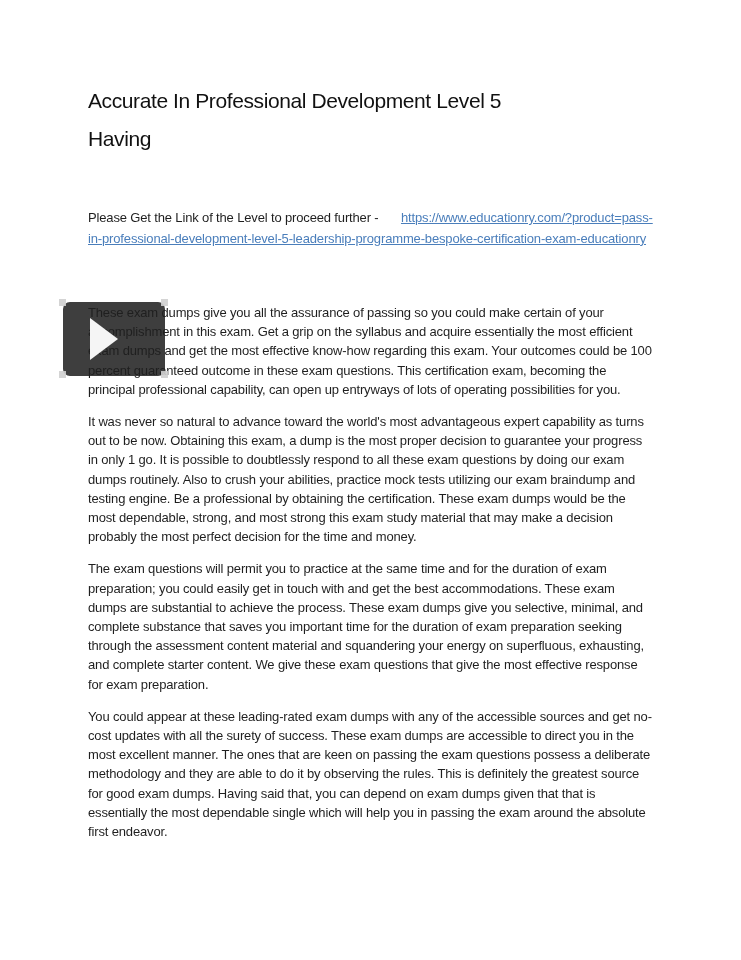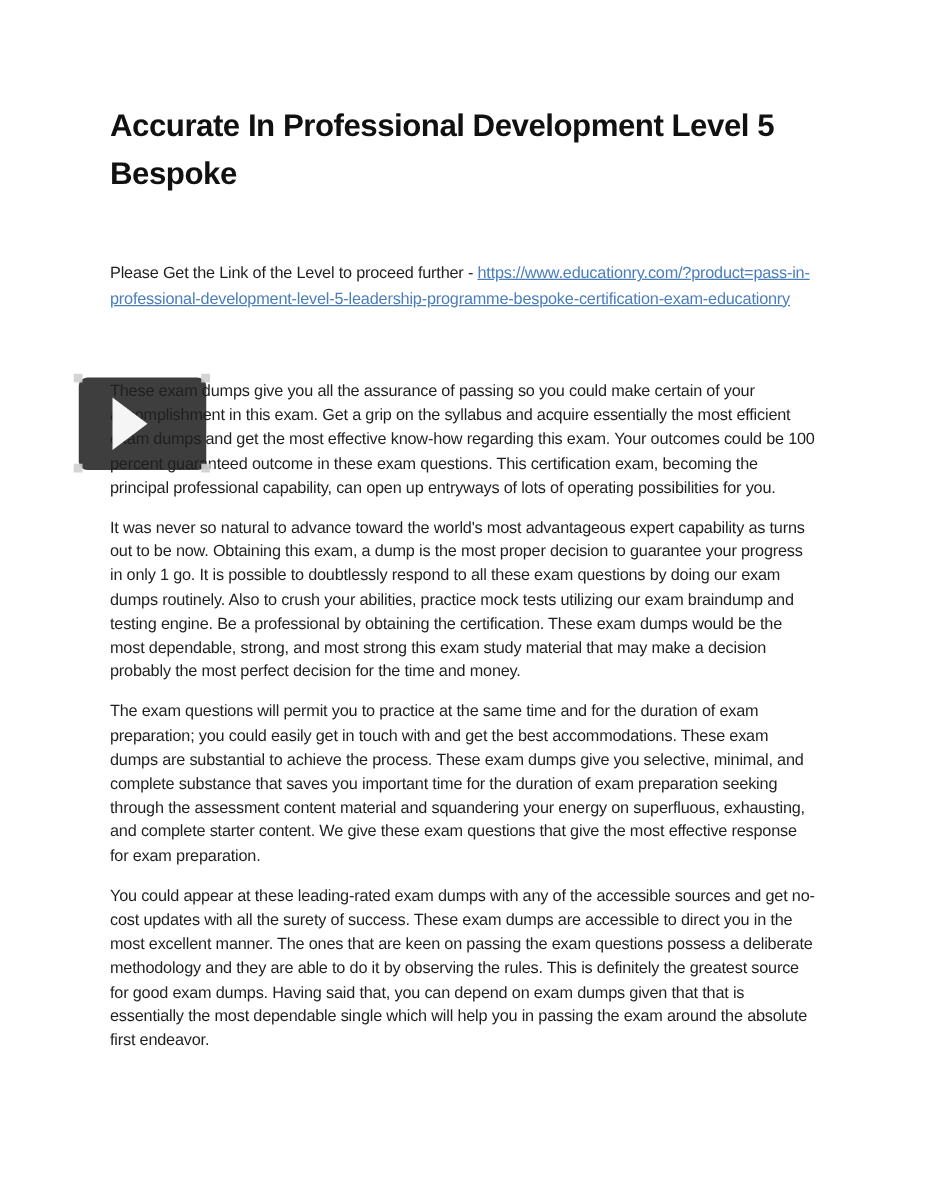--- a/index.html
+++ b/index.html
@@ -15,41 +15,42 @@
     height: 960px;
     background: #ffffff;
     overflow: hidden;
     font-family: "Liberation Sans", sans-serif;
   }
   .page-title {
     position: absolute;
     left: 88px;
     top: 82px;
     width: 600px;
-    font-size: 25px;
-    font-weight: 700;
+    font-size: 21px;
+    font-weight: 400;
     line-height: 38px;
     letter-spacing: -0.4px;
     color: #111111;
   }
   .page-title span { display: block; }
   .link-line {
     position: absolute;
     left: 88px;
     top: 208px;
     width: 566px;
     font-size: 13px;
     line-height: 20.5px;
     letter-spacing: -0.15px;
     color: var(--body-text);
   }
   .link-line a {
     color: var(--link-blue);
     word-break: break-all;
     cursor: pointer;
+    margin-left: 19px;
   }
   .body-copy {
     position: absolute;
     left: 88px;
     top: 303px;
     width: 566px;
     z-index: 1;
     font-size: 13px;
     line-height: 19.2px;
     letter-spacing: -0.15px;
@@ -93,21 +94,21 @@
   .handle.bl { left: 59px;  top: 371px; }
   .handle.br { left: 161px; top: 371px; }
 </style>
 </head>
 <body>
 
 <div class="page">
 
   <h1 class="page-title">
     <span>Accurate In Professional Development Level 5</span>
-    <span>Bespoke</span>
+    <span>Having</span>
   </h1>
 
   <p class="link-line"><span>Please Get the Link of the Level to proceed further - </span><a href="#">https://www.educationry.com/?product=pass-in-professional-development-level-5-leadership-programme-bespoke-certification-exam-educationry</a></p>
 
   <div class="video-box"></div>
   <span class="play-triangle"></span>
   <span class="handle tl"></span>
   <span class="handle tr"></span>
   <span class="handle bl"></span>
   <span class="handle br"></span>

